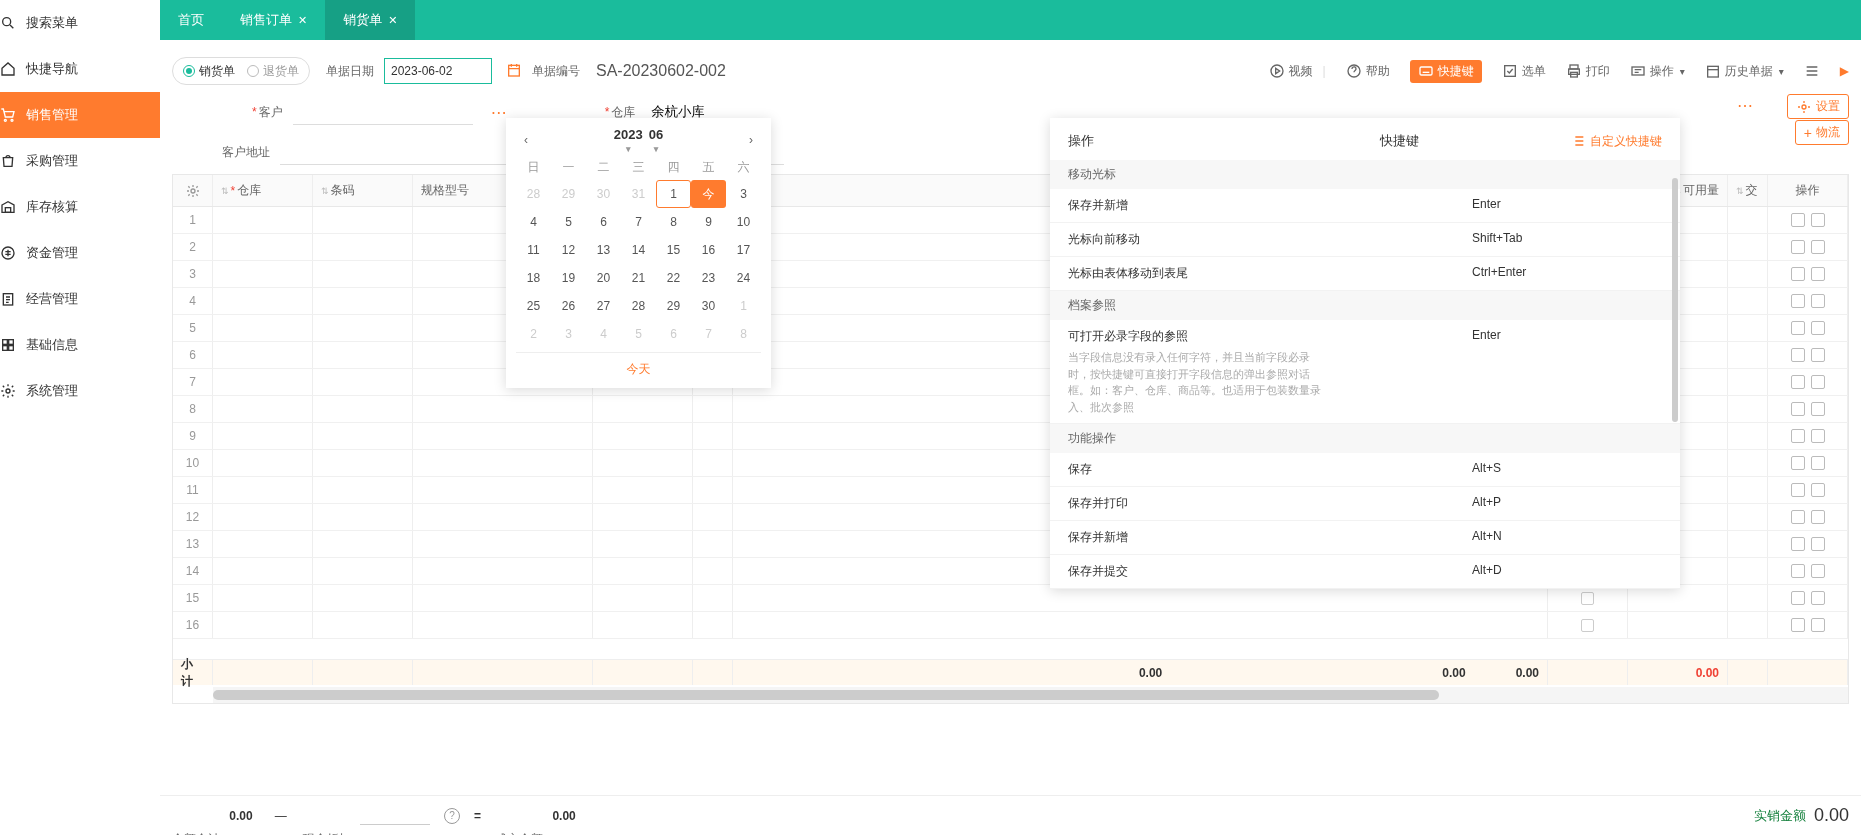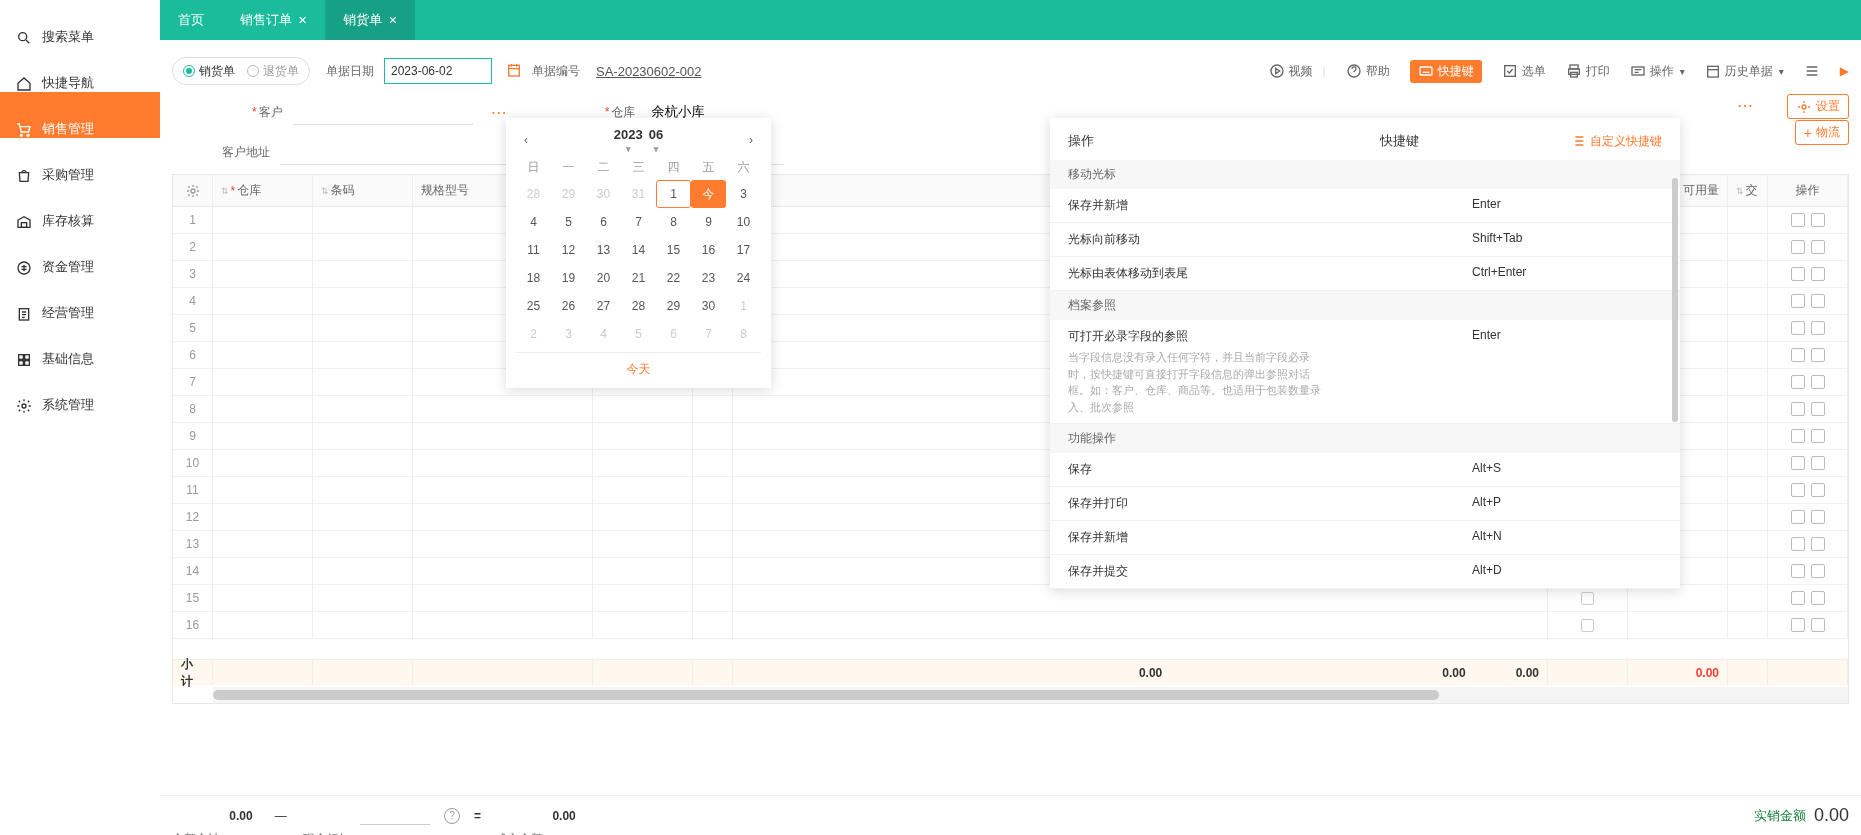--- a/index.html
+++ b/index.html
@@ -1,20 +1,20 @@
 <!DOCTYPE html>
 <html><head>
 <meta charset="utf-8">
 <style>
 * { margin: 0; padding: 0; box-sizing: border-box; font-family: "Microsoft YaHei", sans-serif; }
 body { background: #f0f2f5; overflow: hidden; width: 1861px; height: 835px; font-size: 12px; color: #333; }
 
 
 .sidebar { position: absolute; left: 0; top: 0; width: 160px; height: 835px; background: #fff; }
-.sidebar-item { display: flex; align-items: flex-end; height: 46px; padding: 0 16px; color: #333; cursor: pointer; }
+.sidebar-item { display: flex; align-items: center; height: 46px; padding: 0 0; color: #333; cursor: pointer; }
 .sidebar-item.active { background: #ff7b2e; color: #fff; }
 .sidebar-item .icon { width: 16px; height: 16px; margin-right: 10px; display: inline-flex; align-items: center; justify-content: center; }
 .sidebar-item .label { font-size: 13px; }
 
 
 .topbar { position: absolute; left: 160px; top: 0; right: 0; height: 40px; background: #1abc9c; display: flex; align-items: stretch; }
 .tab { padding: 0 18px; display: flex; align-items: center; color: #fff; font-size: 13px; cursor: pointer; }
 .tab.active { background: #16a085; }
 .tab .close { margin-left: 6px; font-size: 11px; }
 
@@ -25,21 +25,21 @@
 .formbar { display: flex; align-items: center; height: 38px; gap: 10px; padding-right: 12px; }
 .radio-group { display: inline-flex; align-items: center; border: 1px solid #ddd; border-radius: 14px; height: 28px; padding: 0 10px; margin-right: 6px; gap: 12px; }
 .radio-item { display: flex; align-items: center; gap: 4px; font-size: 12px; cursor: pointer; }
 .radio-item .dot { width: 12px; height: 12px; border: 1px solid #bbb; border-radius: 50%; display: inline-block; position: relative; }
 .radio-item.checked .dot { border-color: #1abc9c; }
 .radio-item.checked .dot::after { content:''; position:absolute; width:6px; height:6px; background:#1abc9c; border-radius:50%; top:2px; left:2px; }
 .radio-item.unchecked { color:#999; }
 .form-label { font-size: 12px; color: #666; }
 .date-input { border: 1px solid #1abc9c; height: 26px; padding: 0 6px; width: 108px; font-size: 12px; color: #333; }
 .cal-icon { color: #ff7b2e; margin-left: 4px; }
-.doc-num { font-size: 13px; color: #555; margin-left: 6px; text-decoration: underline; }
+.doc-num { font-size: 16px; color: #555; margin-left: 6px; }
 .spacer { flex: 1; }
 .top-action { display: inline-flex; align-items: center; gap: 4px; font-size: 12px; color: #666; cursor: pointer; margin-left: 10px; }
 .top-action.orange { background:#ff7b2e; color:#fff; padding:3px 8px; border-radius:3px; }
 .top-action .chev { font-size:10px; margin-left:2px; }
 
 
 .formbar2 { display:flex; align-items:center; height:44px; gap:10px; position:relative; }
 .req { color:#f04134; margin-right:2px; }
 .field-label { font-size:12px; color:#666; }
 .field-input { border:1px solid #ddd; height:26px; width:180px; padding:0 6px; }

